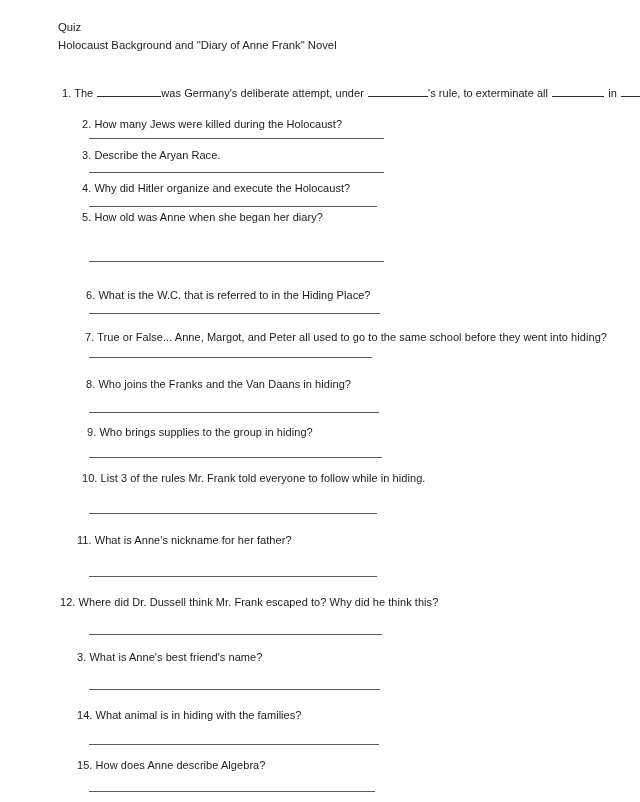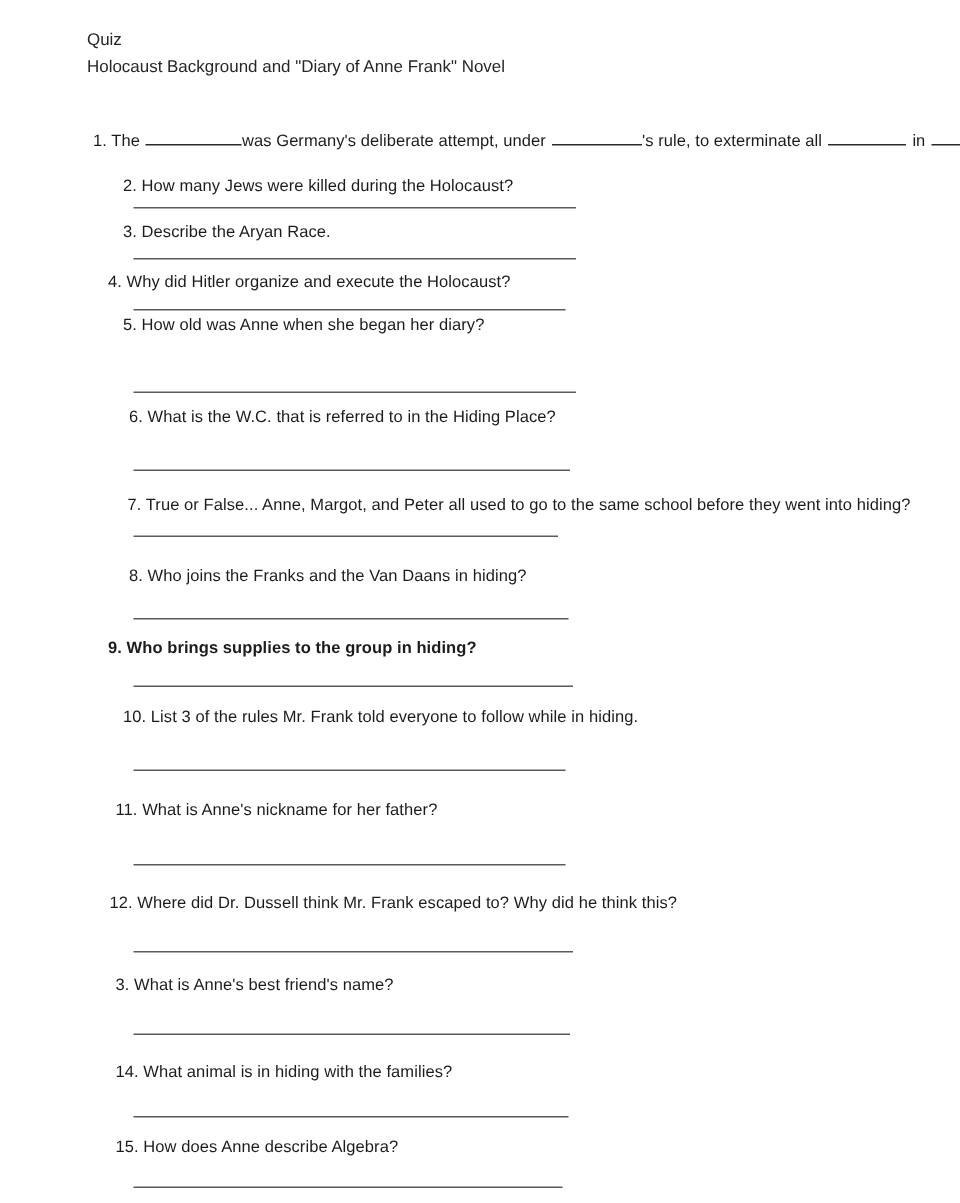--- a/index.html
+++ b/index.html
@@ -104,53 +104,53 @@
       </div>
       <div class="q-item">
         <div class="q-text" style="left: 38px; top: 117px; text-align: center;">2. How many Jews were killed during the Holocaust?</div>
         <div class="answer-rule" style="left: 45px; top: 138px; width: 295px;"></div>
       </div>
       <div class="q-item">
         <div class="q-text" style="left: 38px; top: 148px;">3. Describe the Aryan Race.</div>
         <div class="answer-rule" style="left: 45px; top: 172px; width: 295px;"></div>
       </div>
       <div class="q-item">
-        <div class="q-text" style="left: 28px; top: 181px;">4. Why did Hitler organize and execute the Holocaust?</div>
+        <div class="q-text" style="left: 38px; top: 181px;">4. Why did Hitler organize and execute the Holocaust?</div>
         <div class="answer-rule" style="left: 45px; top: 206px; width: 288px;"></div>
       </div>
       <div class="q-item">
         <div class="q-text" style="left: 38px; top: 210px;">5. How old was Anne when she began her diary?</div>
         <div class="answer-rule" style="left: 45px; top: 261px; width: 295px;"></div>
       </div>
       <div class="q-item">
-        <div class="q-text" style="left: 42px; top: 271px;">6. What is the W.C. that is referred to in the Hiding Place?</div>
+        <div class="q-text" style="left: 42px; top: 288px;">6. What is the W.C. that is referred to in the Hiding Place?</div>
         <div class="answer-rule" style="left: 45px; top: 313px; width: 291px;"></div>
       </div>
       <div class="q-item">
         <div class="q-text" style="left: 41px; top: 330px; text-align: center;">7. True or False... Anne, Margot, and Peter all used to go to the same school before they went into hiding?</div>
         <div class="answer-rule" style="left: 45px; top: 357px; width: 283px;"></div>
       </div>
       <div class="q-item">
         <div class="q-text" style="left: 42px; top: 377px; text-align: center;">8. Who joins the Franks and the Van Daans in hiding?</div>
         <div class="answer-rule" style="left: 45px; top: 412px; width: 290px;"></div>
       </div>
       <div class="q-item">
-        <div class="q-text" style="left: 28px; top: 425px; font-weight: bold;">9. Who brings supplies to the group in hiding?</div>
+        <div class="q-text" style="left: 43px; top: 425px;">9. Who brings supplies to the group in hiding?</div>
         <div class="answer-rule" style="left: 45px; top: 457px; width: 293px;"></div>
       </div>
       <div class="q-item">
         <div class="q-text" style="left: 38px; top: 471px;">10. List 3 of the rules Mr. Frank told everyone to follow while in hiding.</div>
         <div class="answer-rule" style="left: 45px; top: 513px; width: 288px;"></div>
       </div>
       <div class="q-item">
         <div class="q-text" style="left: 33px; top: 533px;">11. What is Anne's nickname for her father?</div>
         <div class="answer-rule" style="left: 45px; top: 576px; width: 288px;"></div>
       </div>
       <div class="q-item">
-        <div class="q-text" style="left: 29px; top: 595px;">12. Where did Dr. Dussell think Mr. Frank escaped to? Why did he think this?</div>
+        <div class="q-text" style="left: 16px; top: 595px;">12. Where did Dr. Dussell think Mr. Frank escaped to? Why did he think this?</div>
         <div class="answer-rule" style="left: 45px; top: 634px; width: 293px;"></div>
       </div>
       <div class="q-item">
         <div class="q-text" style="left: 33px; top: 650px;">3. What is Anne's best friend's name?</div>
         <div class="answer-rule" style="left: 45px; top: 689px; width: 291px;"></div>
       </div>
       <div class="q-item">
         <div class="q-text" style="left: 33px; top: 708px;">14. What animal is in hiding with the families?</div>
         <div class="answer-rule" style="left: 45px; top: 744px; width: 290px;"></div>
       </div>

